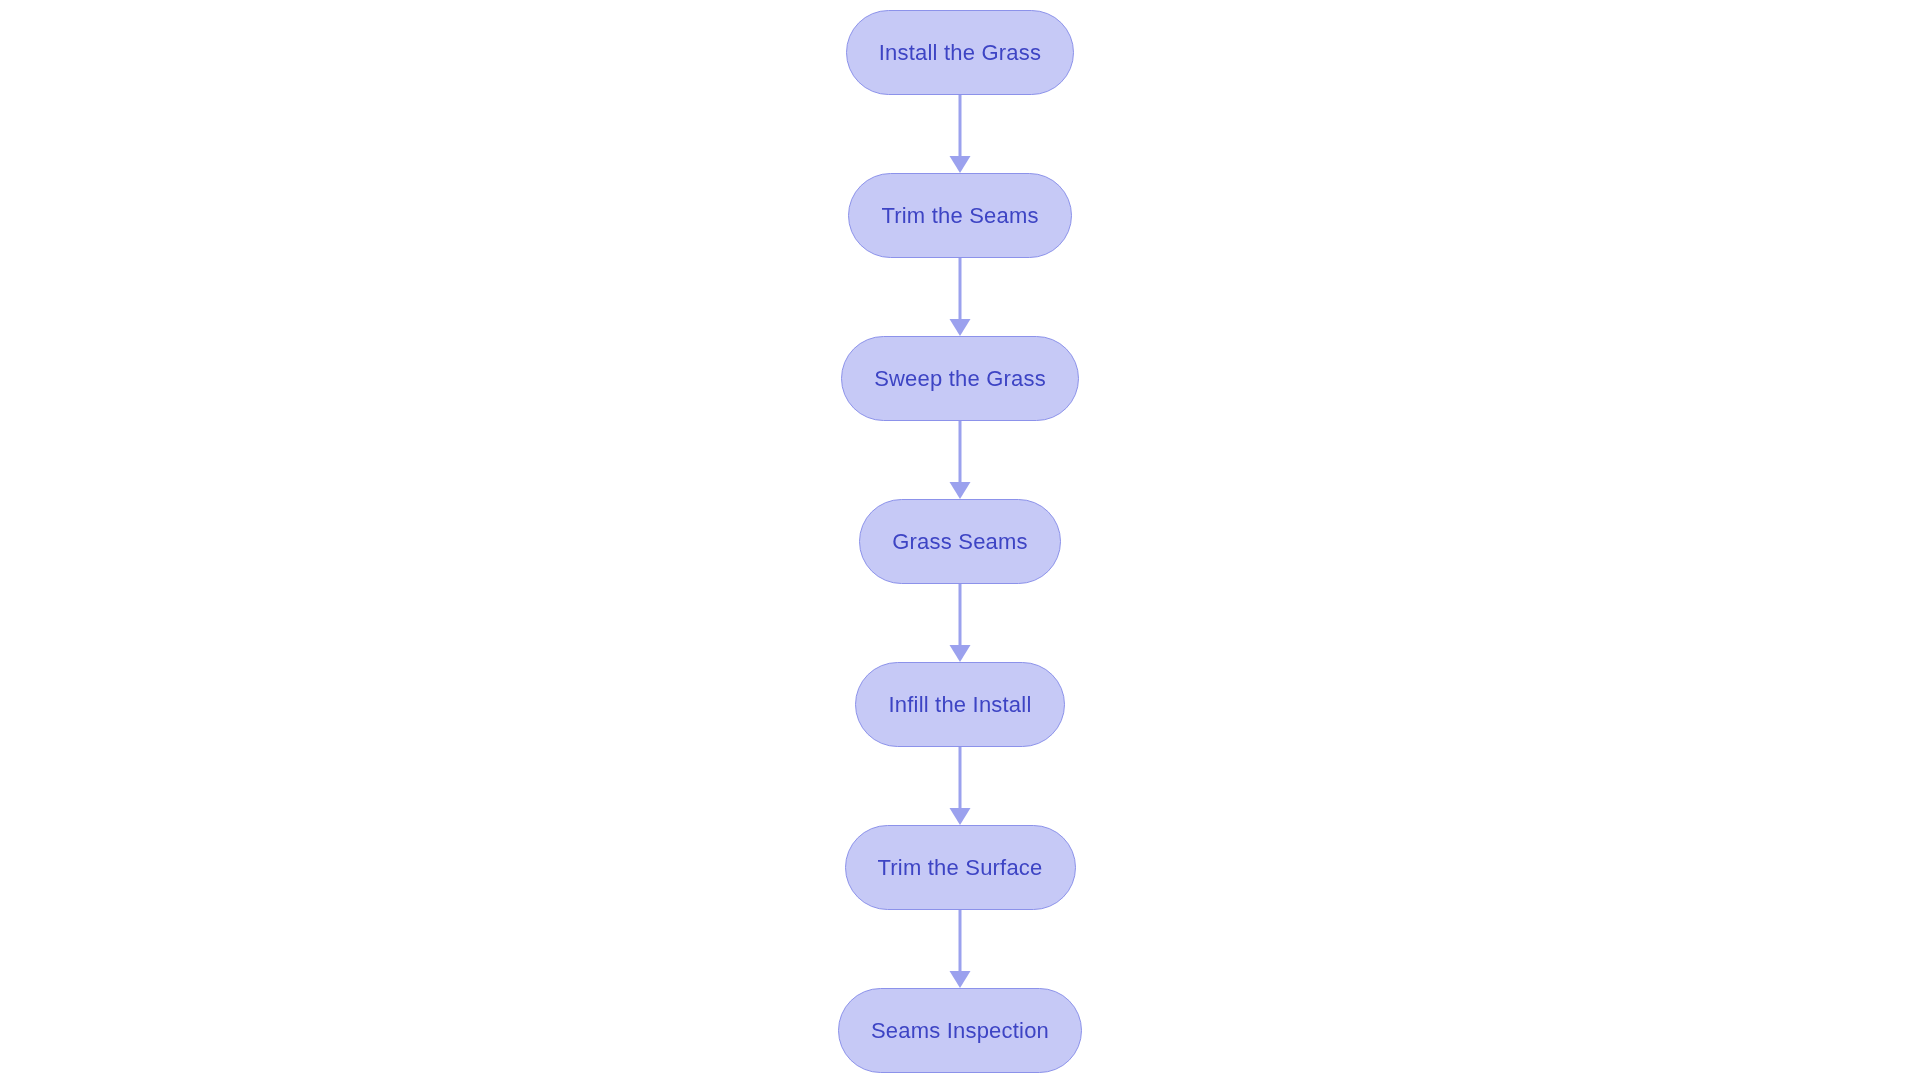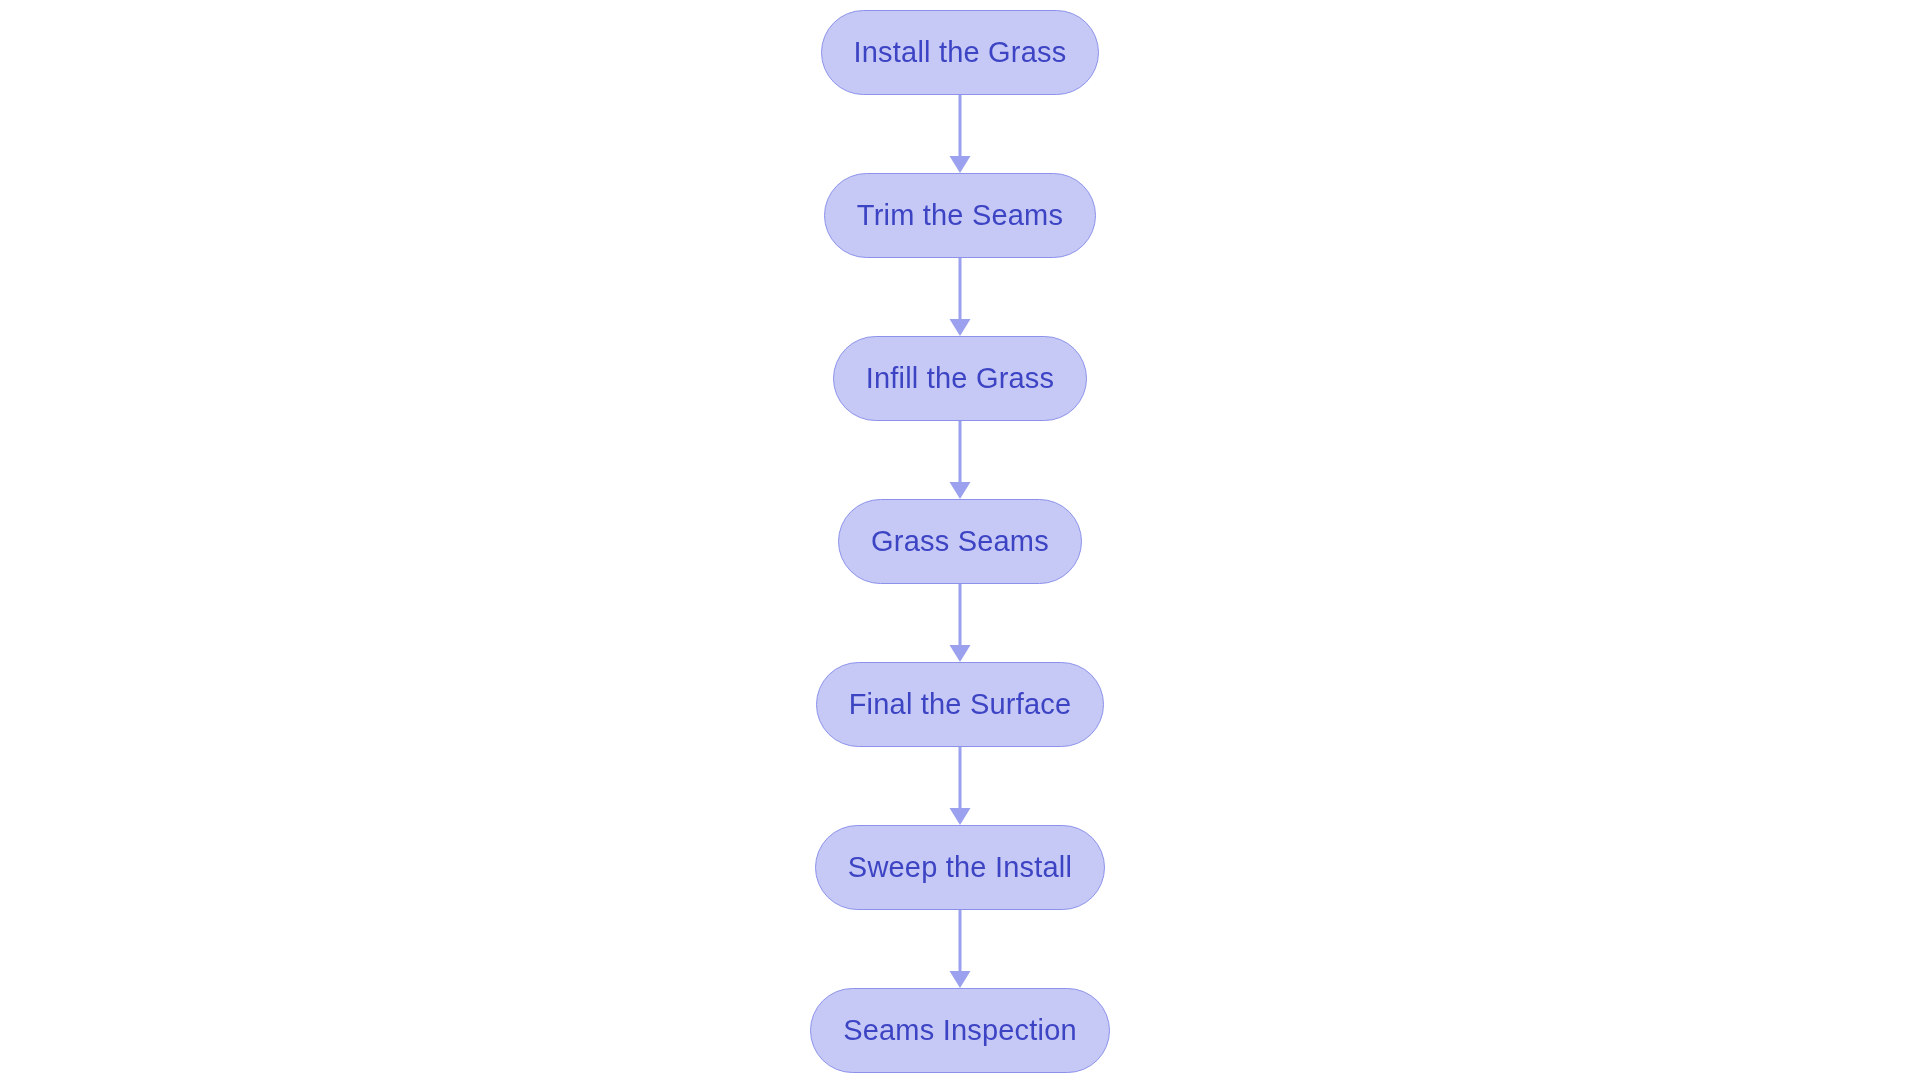--- a/index.html
+++ b/index.html
@@ -29,21 +29,21 @@
     height: 85px;
     min-width: 165px;
     padding: 0 32px;
     display: flex;
     align-items: center;
     justify-content: flex-end;
     background: var(--node-fill);
     border: 1.7px solid var(--node-border);
     border-radius: 43px;
     color: var(--node-text);
-    font-size: 29px;
+    font-size: 22px;
     letter-spacing: 0.2px;
     white-space: nowrap;
     flex: 0 0 auto;
   }
   .flow-connector {
     height: 78px;
     width: 24px;
     flex: 0 0 auto;
     display: flex;
     align-items: flex-start;
@@ -73,21 +73,21 @@
   </div>
 
   <div class="flow-connector">
     <svg width="24" height="78" viewBox="0 0 24 78">
       <rect class="arrow-shape" x="10.5" y="0" width="3" height="63"></rect>
       <polygon class="arrow-shape" points="1.5,61 22.5,61 12,78"></polygon>
     </svg>
   </div>
 
   <div class="flow-node">
-    <span>Infill the Grass</span>
+    <span>Sweep the Grass</span>
   </div>
 
   <div class="flow-connector">
     <svg width="24" height="78" viewBox="0 0 24 78">
       <rect class="arrow-shape" x="10.5" y="0" width="3" height="63"></rect>
       <polygon class="arrow-shape" points="1.5,61 22.5,61 12,78"></polygon>
     </svg>
   </div>
 
   <div class="flow-node">
@@ -95,32 +95,32 @@
   </div>
 
   <div class="flow-connector">
     <svg width="24" height="78" viewBox="0 0 24 78">
       <rect class="arrow-shape" x="10.5" y="0" width="3" height="63"></rect>
       <polygon class="arrow-shape" points="1.5,61 22.5,61 12,78"></polygon>
     </svg>
   </div>
 
   <div class="flow-node">
-    <span>Final the Surface</span>
+    <span>Infill the Install</span>
   </div>
 
   <div class="flow-connector">
     <svg width="24" height="78" viewBox="0 0 24 78">
       <rect class="arrow-shape" x="10.5" y="0" width="3" height="63"></rect>
       <polygon class="arrow-shape" points="1.5,61 22.5,61 12,78"></polygon>
     </svg>
   </div>
 
   <div class="flow-node">
-    <span>Sweep the Install</span>
+    <span>Trim the Surface</span>
   </div>
 
   <div class="flow-connector">
     <svg width="24" height="78" viewBox="0 0 24 78">
       <rect class="arrow-shape" x="10.5" y="0" width="3" height="63"></rect>
       <polygon class="arrow-shape" points="1.5,61 22.5,61 12,78"></polygon>
     </svg>
   </div>
 
   <div class="flow-node">

